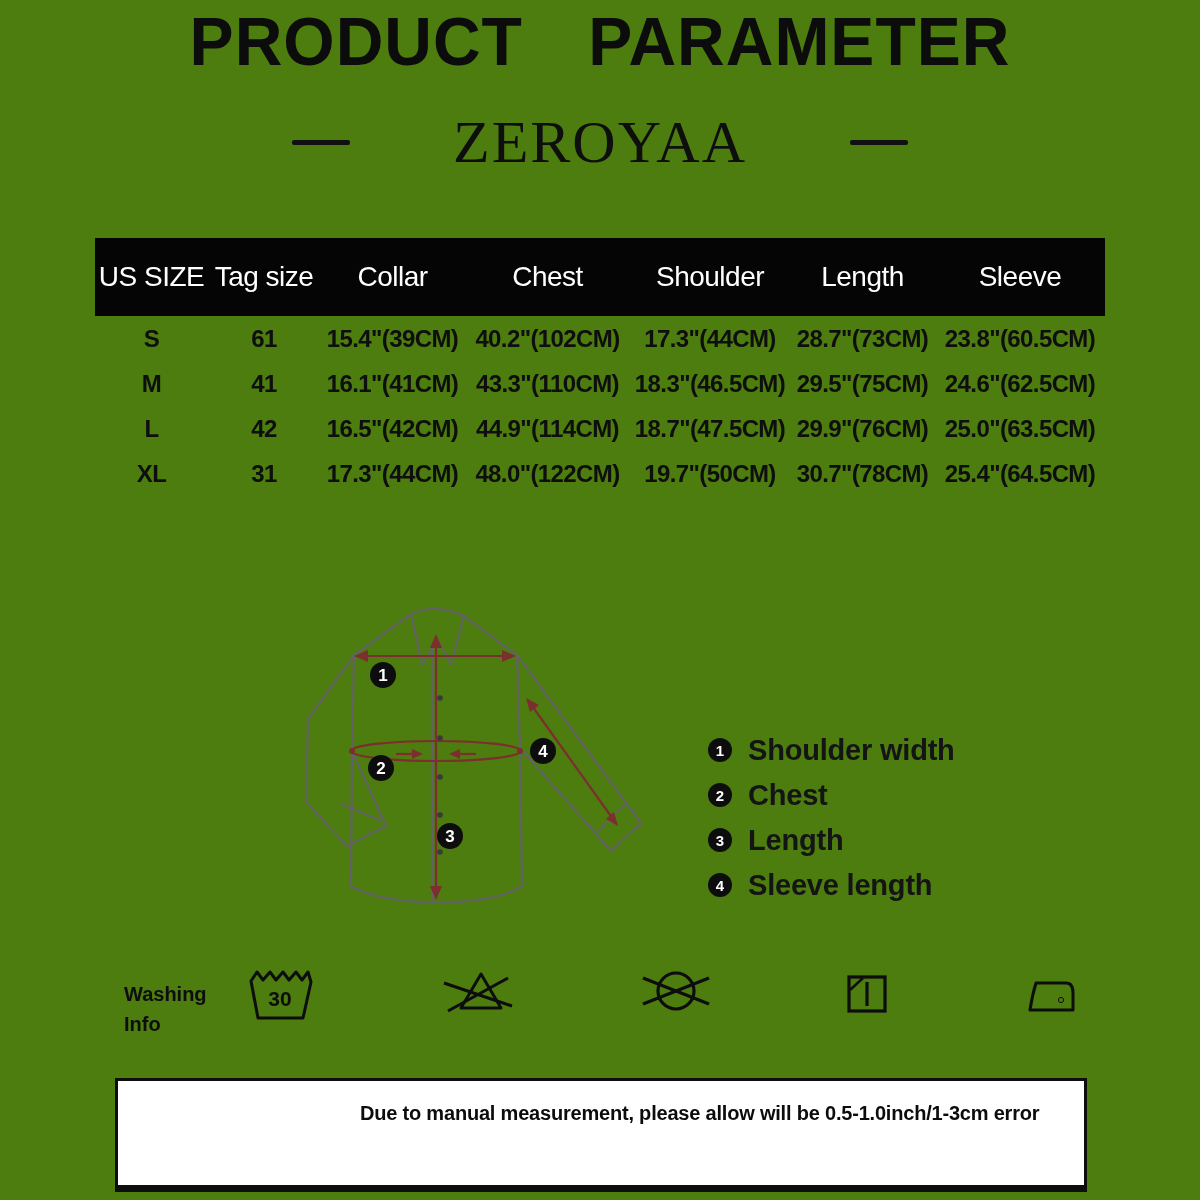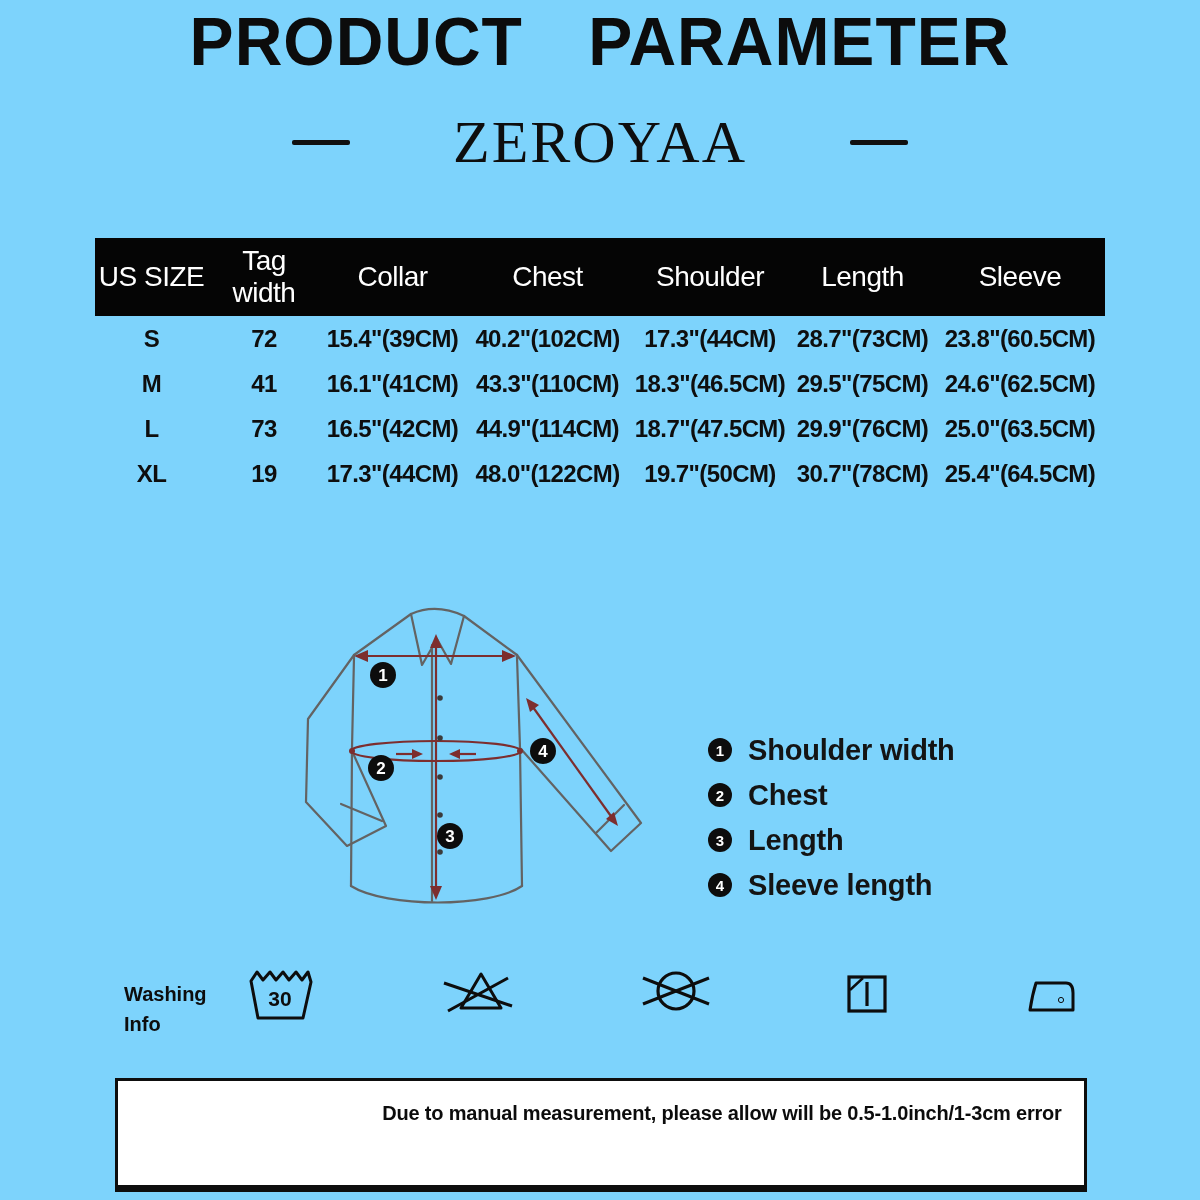--- a/index.html
+++ b/index.html
@@ -1,16 +1,16 @@
 <!DOCTYPE html>
 <html><head>
 <meta charset="utf-8">
 <style>
   html,body{margin:0;padding:0;background:#fff;}
-  #canvas{position:relative;width:1200px;height:1200px;background:#7dd3fc;overflow:hidden;
+  #canvas{position:relative;width:1200px;height:1200px;background:#4d7c0f;overflow:hidden;
           font-family:"Liberation Sans",sans-serif;color:#0d0d0d;}
 
   
   .title{position:absolute;top:2px;left:0;right:0;text-align:center;
          font-weight:bold;font-size:66px;letter-spacing:1px;word-spacing:46px;
          color:#0c0c0c;transform:scaleY(1.04);transform-origin:top;}
 
   
   .brand-row{position:absolute;top:112px;left:0;right:0;display:flex;
              justify-content:center;align-items:center;gap:103px;}
@@ -44,21 +44,21 @@
   .care-icon{position:absolute;}
   .care-icon path,.care-icon line,.care-icon circle,.care-icon rect,.care-icon polyline
       {stroke:#0d0d0d;fill:none;}
 
   
   .footer-box{position:absolute;left:115px;top:1078px;width:966px;height:104px;
               border:3px solid #0e0e0e;border-bottom-width:7px;background:#fff;}
   .footer-text{padding:19px 0 0 242px;font-size:20px;font-weight:600;color:#0c0c0c;
                letter-spacing:-0.2px;}
   .footer-text p{margin:0;line-height:27px;}
-  .footer-text p.first{text-align:center;}
+  .footer-text p.first{}
 </style>
 </head>
 <body>
 
 <div id="canvas">
 
   <div class="title">PRODUCT PARAMETER</div>
 
   <div class="brand-row">
     <span class="brand-dash">—</span>
@@ -72,59 +72,59 @@
         <col style="width:112px">
         <col style="width:145px">
       <col style="width:165px">
         <col style="width:160px">
         <col style="width:145px">
       <col style="width:170px">
     </colgroup>
     <thead>
       <tr>
         <th>US SIZE</th>
-        <th>Tag width</th>
+        <th>Tag size</th>
         <th>Collar</th>
         <th>Chest</th>
         <th>Shoulder</th>
         <th>Length</th>
         <th>Sleeve</th>
       </tr>
     </thead>
     <tbody>
       <tr>
         <td>S</td>
-        <td>72</td>
+        <td>61</td>
         <td>15.4"(39CM)</td>
         <td>40.2"(102CM)</td>
         <td>17.3"(44CM)</td>
         <td>28.7"(73CM)</td>
         <td>23.8"(60.5CM)</td>
       </tr>
       <tr>
         <td>M</td>
         <td>41</td>
         <td>16.1"(41CM)</td>
         <td>43.3"(110CM)</td>
         <td>18.3"(46.5CM)</td>
         <td>29.5"(75CM)</td>
         <td>24.6"(62.5CM)</td>
       </tr>
       <tr>
         <td>L</td>
-        <td>73</td>
+        <td>42</td>
         <td>16.5"(42CM)</td>
         <td>44.9"(114CM)</td>
         <td>18.7"(47.5CM)</td>
         <td>29.9"(76CM)</td>
         <td>25.0"(63.5CM)</td>
       </tr>
       <tr>
         <td>XL</td>
-        <td>19</td>
+        <td>31</td>
         <td>17.3"(44CM)</td>
         <td>48.0"(122CM)</td>
         <td>19.7"(50CM)</td>
         <td>30.7"(78CM)</td>
         <td>25.4"(64.5CM)</td>
       </tr>
     </tbody>
   </table>
 
   <svg id="shirt" width="420" height="345" viewBox="0 0 420 345">

